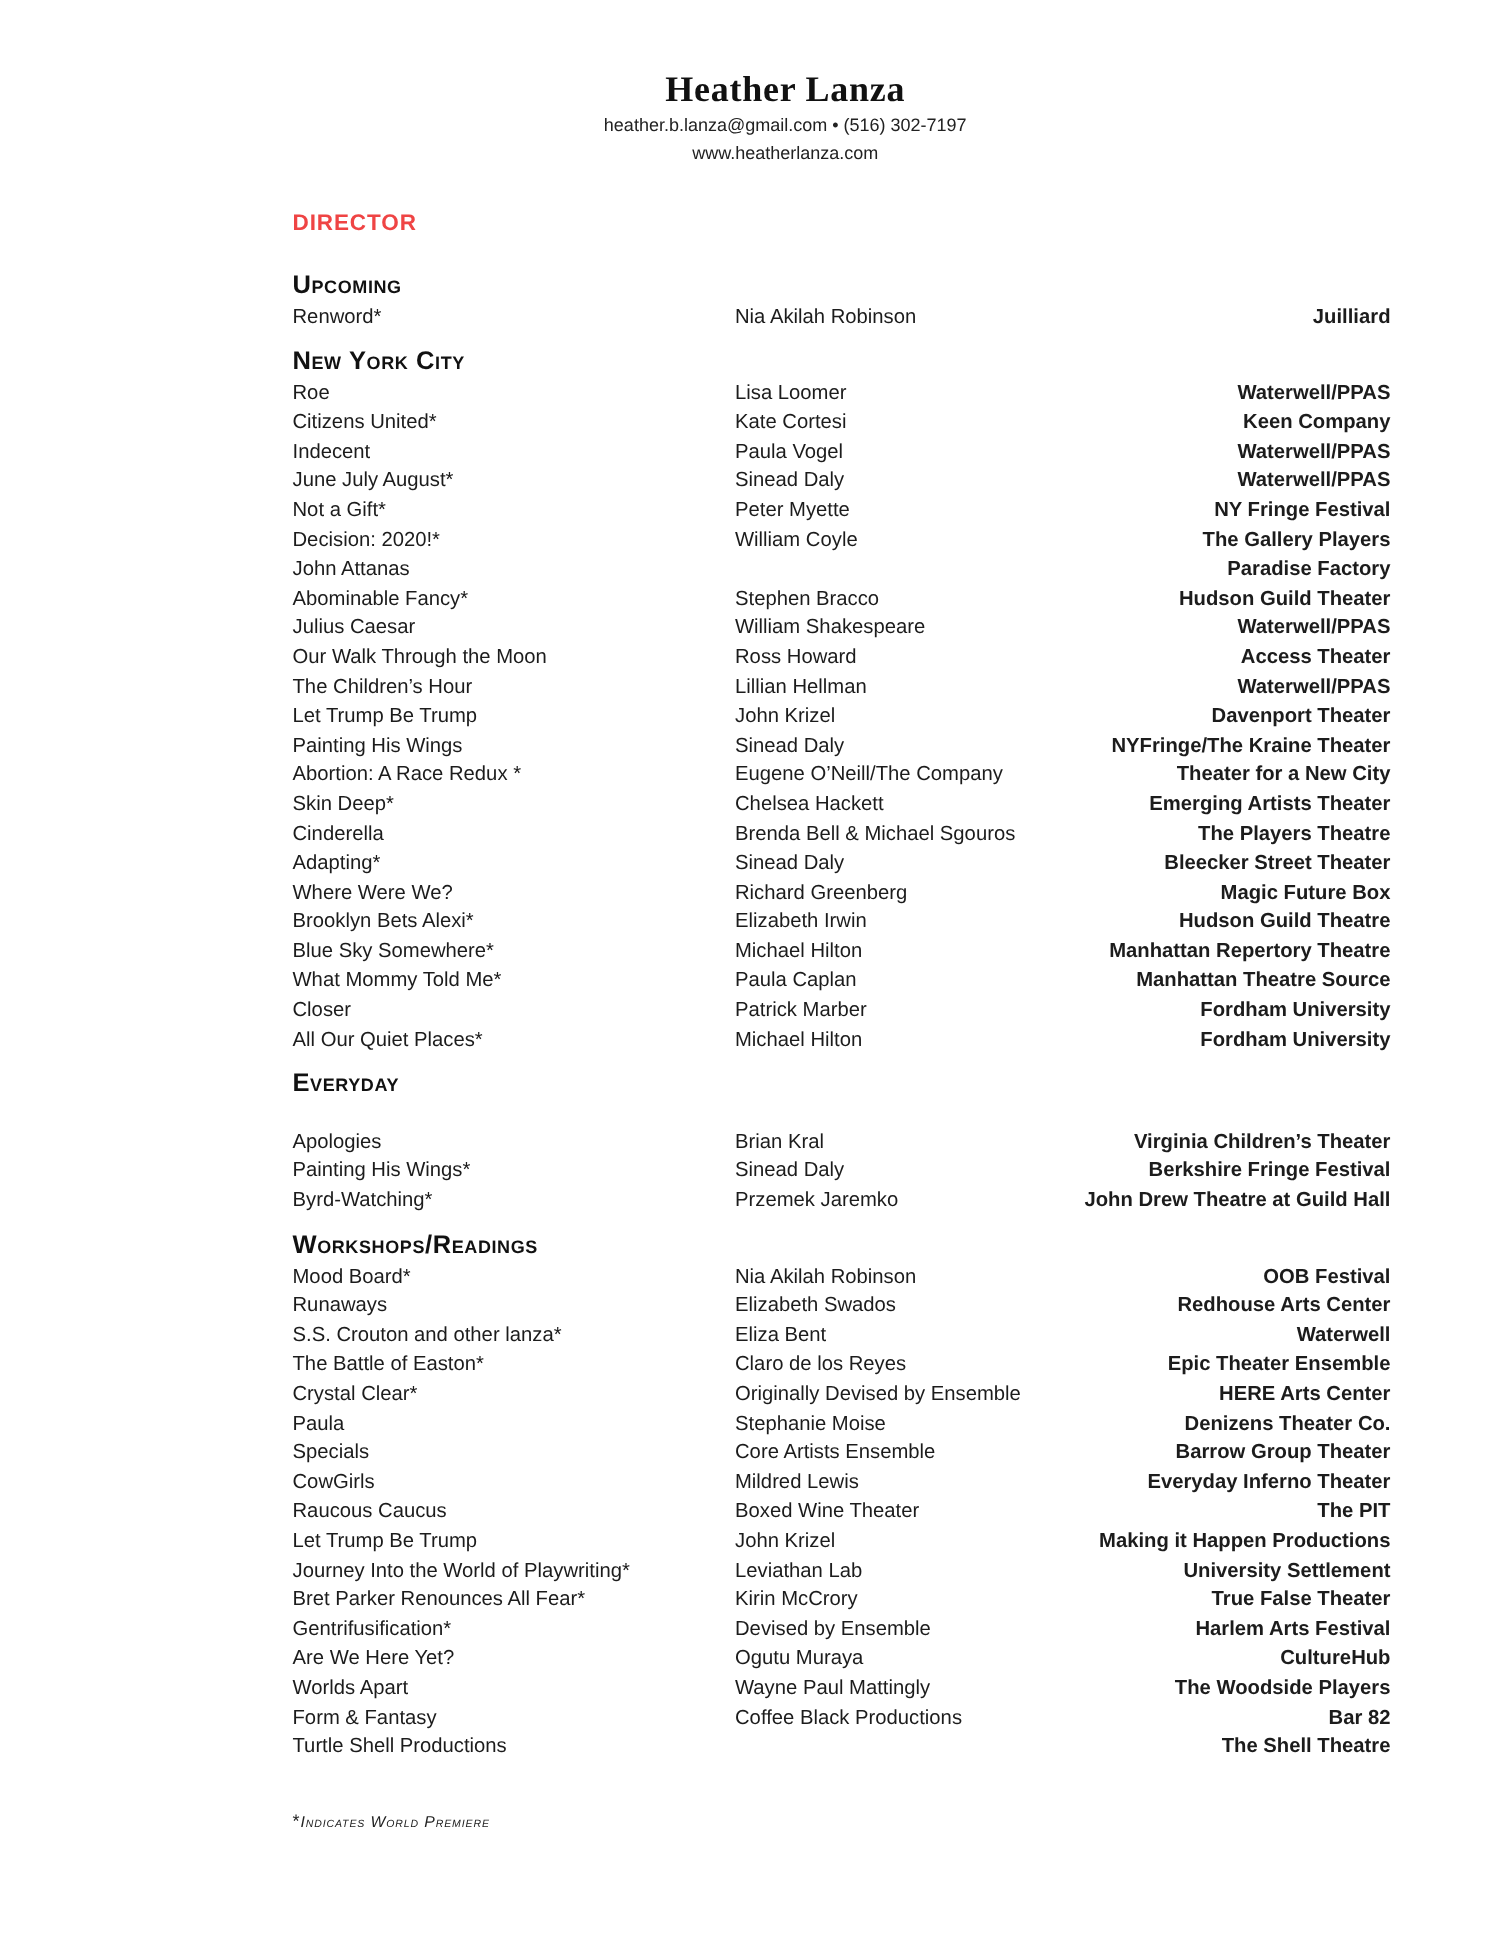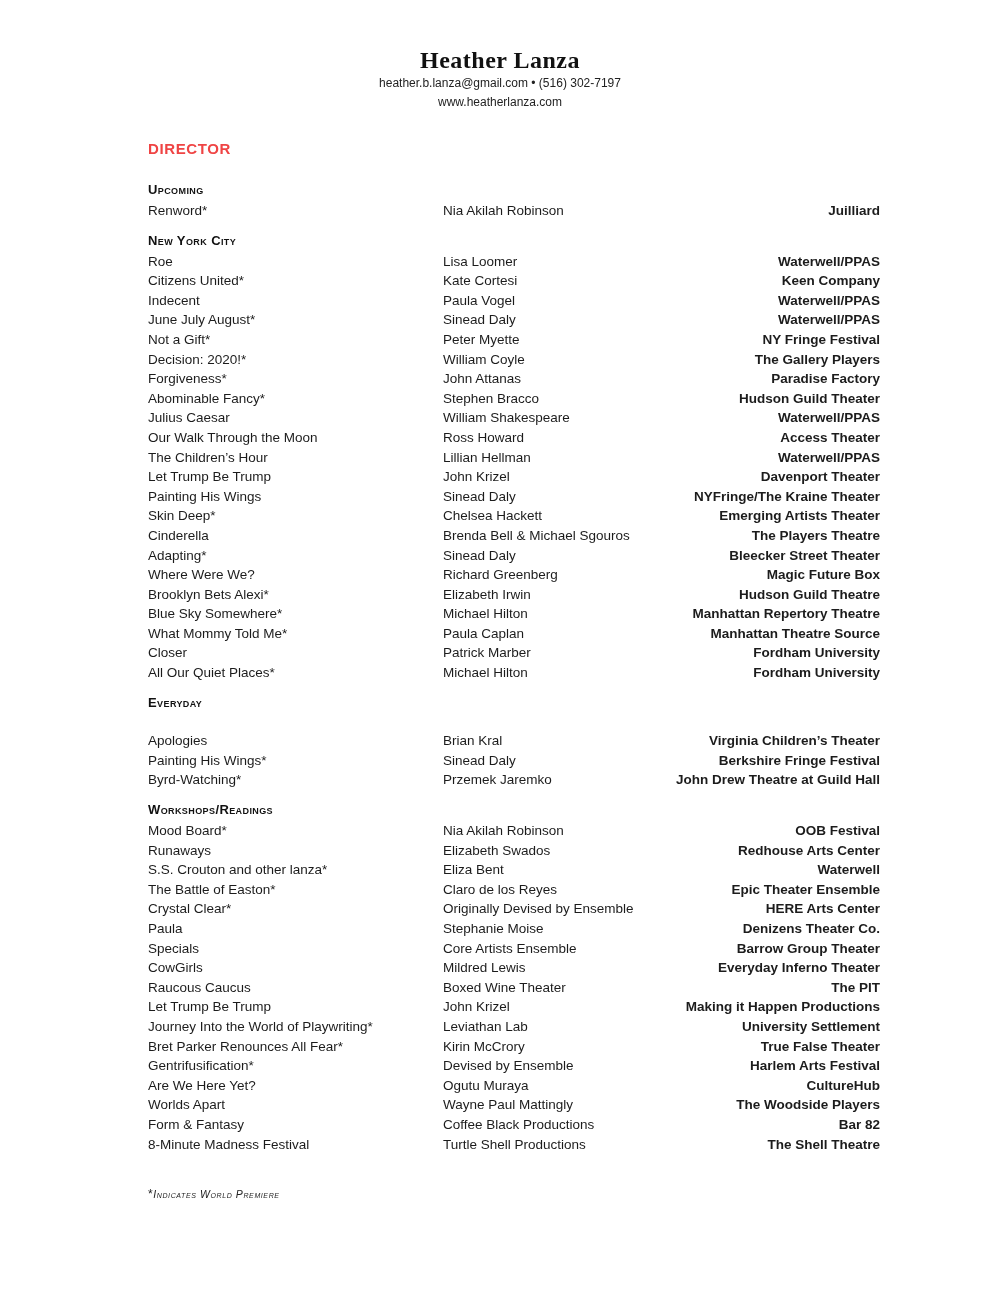--- a/index.html
+++ b/index.html
@@ -10,20 +10,21 @@
   .page {
     position: relative;
     width: 1000px;
     height: 1294px;
     background: #ffffff;
     color: #1c1c1c;
     font-family: "Liberation Sans", sans-serif;
     font-size: 13.5px;
     overflow: hidden;
     box-sizing: border-box;
+    padding-left: 47px;
   }
   .header {
     text-align: center;
     padding-top: 46px;
   }
   .person-name {
     font-family: "Liberation Serif", serif;
     font-weight: bold;
     font-size: 24px;
     letter-spacing: 0.5px;
@@ -48,21 +49,21 @@
   }
   .section {
     margin-top: 11px;
   }
   .section:first-of-type {
     margin-top: 24px;
   }
   .section-heading {
     font-weight: bold;
     font-variant: small-caps;
-    font-size: 13px;
+    font-size: 17px;
     letter-spacing: 0.4px;
     line-height: 18px;
     margin-bottom: 2px;
     color: #111;
   }
   .rows.gapped {
     margin-top: 19.6px;
   }
   .row {
     display: flex;
@@ -147,21 +148,20 @@
               <span class="title">Not a Gift*</span>
               <span class="author">Peter Myette</span>
               <span class="venue">NY Fringe Festival</span>
             </div>
             <div class="row">
               <span class="title">Decision: 2020!*</span>
               <span class="author">William Coyle</span>
               <span class="venue">The Gallery Players</span>
             </div>
             <div class="row">
-              <span class="title">Forgiveness*</span>
               <span class="author">John Attanas</span>
               <span class="venue">Paradise Factory</span>
             </div>
             <div class="row">
               <span class="title">Abominable Fancy*</span>
               <span class="author">Stephen Bracco</span>
               <span class="venue">Hudson Guild Theater</span>
             </div>
             <div class="row">
               <span class="title">Julius Caesar</span>
@@ -180,20 +180,25 @@
             </div>
             <div class="row">
               <span class="title">Let Trump Be Trump</span>
               <span class="author">John Krizel</span>
               <span class="venue">Davenport Theater</span>
             </div>
             <div class="row">
               <span class="title">Painting His Wings</span>
               <span class="author">Sinead Daly</span>
               <span class="venue">NYFringe/The Kraine Theater</span>
+            </div>
+            <div class="row">
+              <span class="title">Abortion: A Race Redux *</span>
+              <span class="author">Eugene O’Neill/The Company</span>
+              <span class="venue">Theater for a New City</span>
             </div>
             <div class="row">
               <span class="title">Skin Deep*</span>
               <span class="author">Chelsea Hackett</span>
               <span class="venue">Emerging Artists Theater</span>
             </div>
             <div class="row">
               <span class="title">Cinderella</span>
               <span class="author">Brenda Bell &amp; Michael Sgouros</span>
               <span class="venue">The Players Theatre</span>
@@ -332,21 +337,20 @@
               <span class="title">Worlds Apart</span>
               <span class="author">Wayne Paul Mattingly</span>
               <span class="venue">The Woodside Players</span>
             </div>
             <div class="row">
               <span class="title">Form &amp; Fantasy</span>
               <span class="author">Coffee Black Productions</span>
               <span class="venue">Bar 82</span>
             </div>
             <div class="row">
-              <span class="title">8-Minute Madness Festival</span>
               <span class="author">Turtle Shell Productions</span>
               <span class="venue">The Shell Theatre</span>
             </div>
           </div>
         </div>
       </div>
 
     <div class="footnote"><span class="star">*</span><span>Indicates World Premiere</span></div>
   </div>
 </div>

